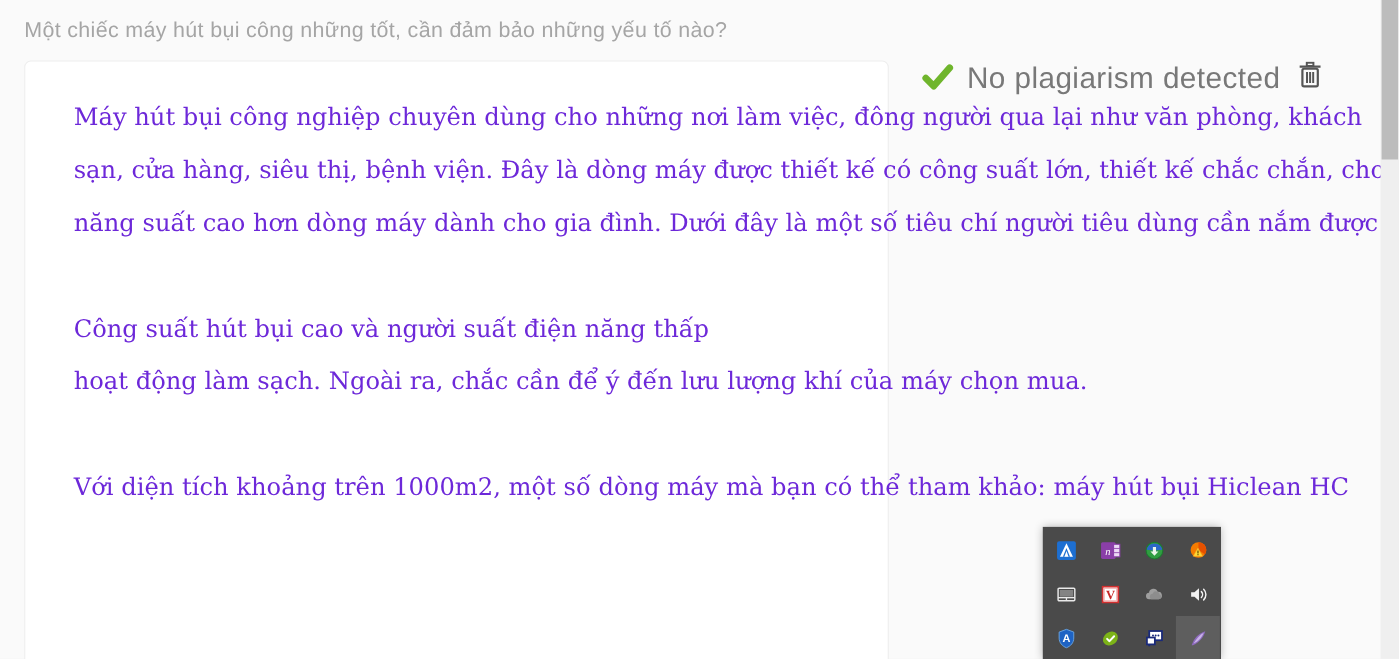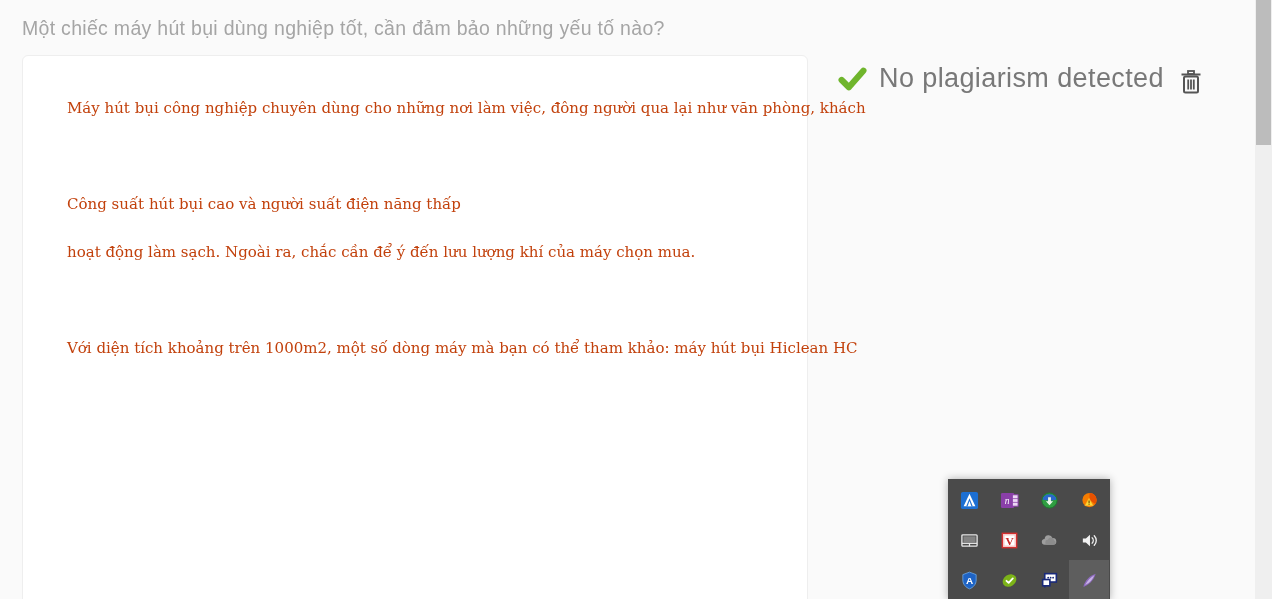--- a/index.html
+++ b/index.html
@@ -14,26 +14,26 @@
   }
   
   .doc-panel{
     position:absolute;left:22px;top:55px;width:786px;height:570px;
     background:#ffffff;border:1px solid #eeeeee;border-radius:6px;
     box-sizing:border-box;padding:28px 34px 0 44px;
   }
   .doc-line{
     height:48px;line-height:48px;white-space:nowrap;overflow:visible;
     font-family:"DejaVu Serif","Liberation Serif",serif;
-    font-size:15px;color:#c2410c;
+    font-size:22px;color:#6d28d9;
   }
   
   .result{
     position:absolute;left:838px;top:56px;height:38px;
-    display:flex;align-items:flex-end;
+    display:flex;align-items:flex-start;
   }
   .check{width:29px;height:29px;display:inline-block;color:#6fb52c;}
   .check svg{display:block;width:100%;height:100%;}
   .result-text{
     margin-left:12px;font-size:27px;color:#787878;letter-spacing:.4px;
   }
   .trash{
     margin-left:16px;width:22px;height:24px;display:inline-block;color:#555555;
     cursor:pointer;
   }
@@ -57,25 +57,27 @@
   }
   .scroll-thumb{
     position:absolute;left:1px;top:0;width:15px;height:145px;background:#bcbcbc;
   }
 </style>
 </head>
 <body>
 
 <div class="screen">
 
-  <div class="page-title">Một chiếc máy hút bụi dùng nghiệp tốt, cần đảm bảo những yếu tố nào?</div>
+  <div class="page-title">Một chiếc máy hút bụi công những tốt, cần đảm bảo những yếu tố nào?</div>
 
   <div class="doc-panel">
     <div id="doc-lines">
         <div class="doc-line">Máy hút bụi công nghiệp chuyên dùng cho những nơi làm việc, đông người qua lại như văn phòng, khách</div>
+        <div class="doc-line">sạn, cửa hàng, siêu thị, bệnh viện. Đây là dòng máy được thiết kế có công suất lớn, thiết kế chắc chắn, cho</div>
+        <div class="doc-line">năng suất cao hơn dòng máy dành cho gia đình. Dưới đây là một số tiêu chí người tiêu dùng cần nắm được</div>
         <div class="doc-line"></div>
         <div class="doc-line">Công suất hút bụi cao và người suất điện năng thấp</div>
         <div class="doc-line">hoạt động làm sạch. Ngoài ra, chắc cần để ý đến lưu lượng khí của máy chọn mua.</div>
         <div class="doc-line"></div>
         <div class="doc-line">Với diện tích khoảng trên 1000m2, một số dòng máy mà bạn có thể tham khảo: máy hút bụi Hiclean HC</div>
       </div>
   </div>
 
   <div class="result">
     <span class="check">

